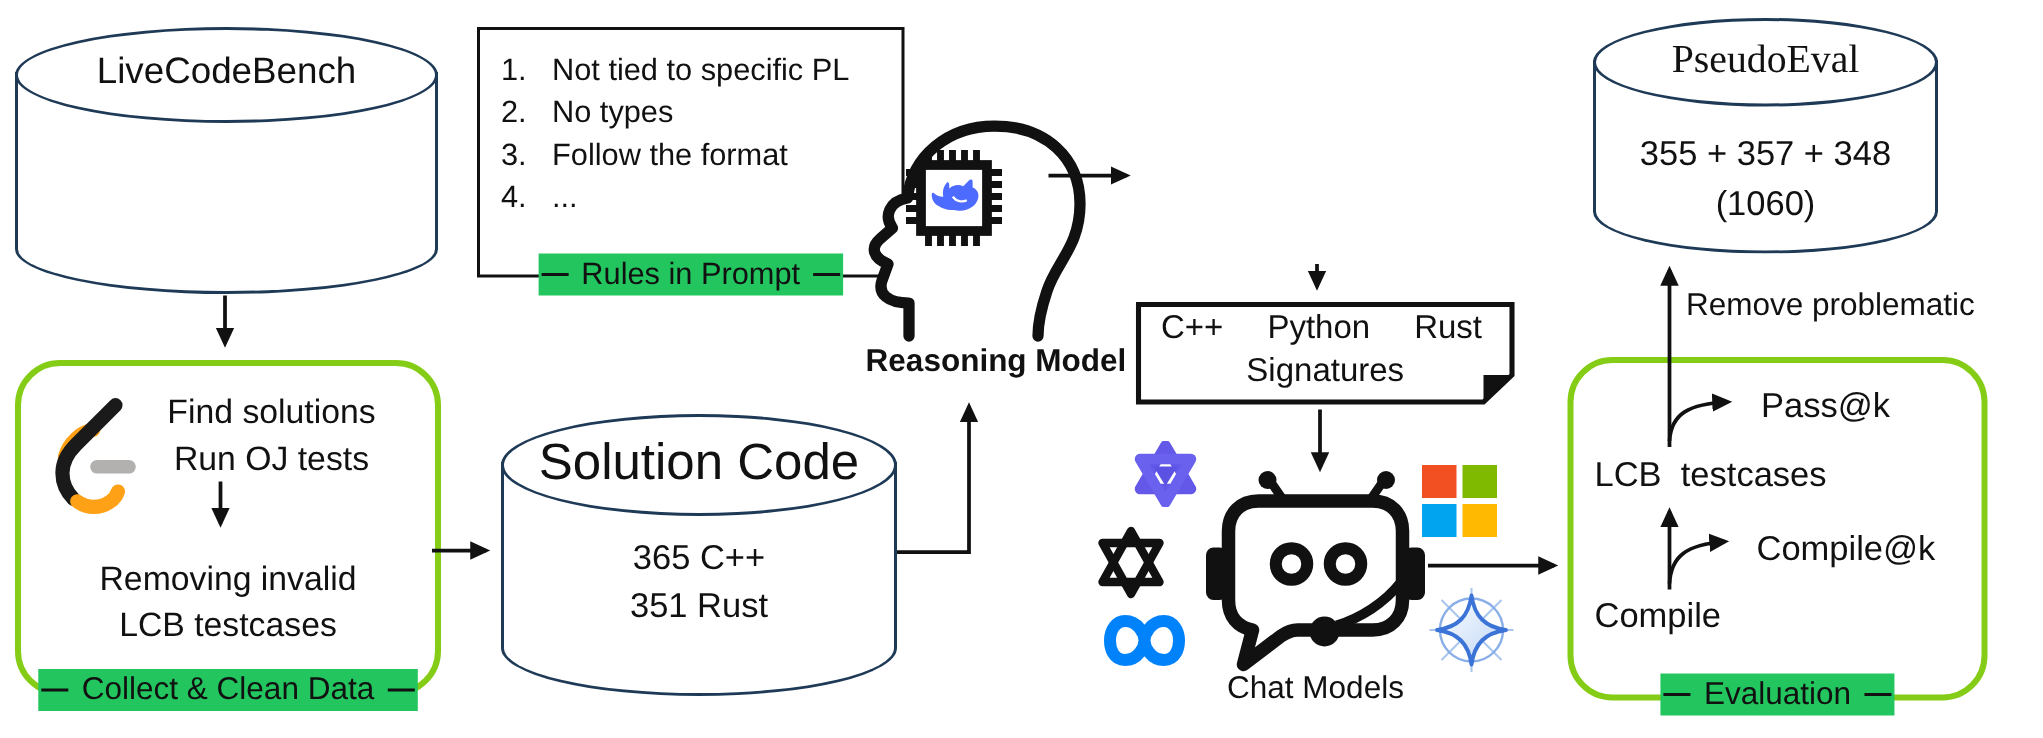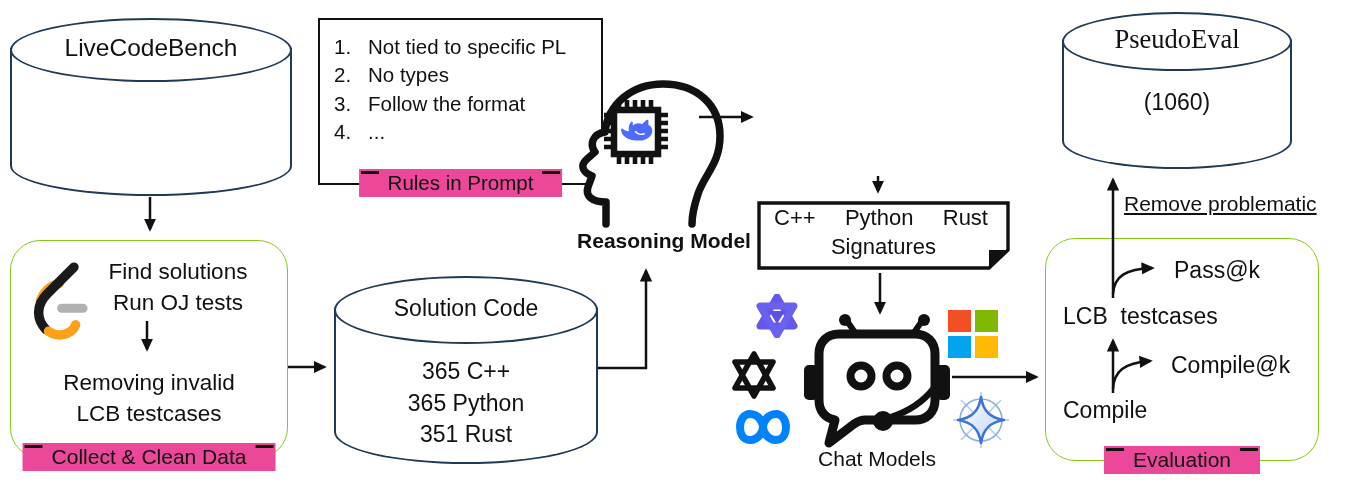--- a/index.html
+++ b/index.html
@@ -21,25 +21,25 @@
     position:absolute;left:0;right:0;top:0;background:#fff;
     border:2.6px solid #1e3a56;border-radius:50%;
   }
   .cyl .cyl-title{
     position:absolute;left:0;right:0;top:0;display:flex;align-items:center;justify-content:center;
     font-size:24.5px;
   }
   .cyl .cyl-lines{position:absolute;left:0;right:0;text-align:center;font-size:22.5px;line-height:30px;}
 
   
-  .roundbox{position:absolute;border:1px solid #84cc16;border-radius:30px;background:#fff;}
+  .roundbox{position:absolute;border:4px solid #84cc16;border-radius:30px;background:#fff;}
   .rulesbox{position:absolute;border:2.6px solid #111;background:#fff;}
   .tag-label{
-    position:absolute;left:50%;transform:translateX(-50%);bottom:-14px;background:#ec4899;
-    display:flex;gap:9px;font-size:21px;white-space:nowrap;padding:2px 2px;
+    position:absolute;left:50%;transform:translateX(-50%);bottom:-14px;background:#22c55e;
+    display:flex;align-items:center;gap:9px;font-size:21px;white-space:nowrap;padding:2px 2px;
   }
   .tag-label::before,.tag-label::after{content:"";display:inline-block;width:18px;height:2.6px;background:#111;}
 
   .rule-row{display:flex;font-size:20.5px;line-height:28.4px;}
   .rule-num{width:34px;flex:0 0 34px;}
 
   .evtext{position:absolute;font-size:23px;}
   .lbl{position:absolute;font-size:21px;}
 </style>
 </head>
@@ -69,24 +69,23 @@
       <div>LCB testcases</div>
     </div>
     <div class="tag-label">
         <span>Collect &amp; Clean Data</span>
       </div>
   </div>
 
   <div class="cyl" style="left:334px;top:276px;width:264px;height:188px;">
     <div class="cyl-body" style="top:32px;border-radius:0 0 50% 50% / 0 0 32px 32px;"></div>
     <div class="cyl-top" style="height:64px;"></div>
-    <div class="cyl-title" style="height:64px;font-size:23px;">Solution Code</div>
+    <div class="cyl-title" style="height:64px;font-size:34px;">Solution Code</div>
     <div class="cyl-lines" style="top:80px;font-size:23px;line-height:31.5px;">
       <div>365 C++</div>
-      <div>365 Python</div>
       <div>351 Rust</div>
     </div>
   </div>
 
   <div class="rulesbox" style="left:318px;top:18px;width:281px;height:163px;">
     <div class="abs" style="left:14px;top:13px;right:4px;">
       <div class="rule-row">
           <span class="rule-num">1.</span>
           <span>Not tied to specific PL</span>
         </div>
@@ -197,25 +196,26 @@
   <div class="evtext" style="left:1174px;top:257px;">Pass@k</div>
   <div class="evtext pre" style="left:1063px;top:303px;">LCB  testcases</div>
   <div class="evtext" style="left:1171px;top:352px;">Compile@k</div>
   <div class="evtext" style="left:1063px;top:397px;text-align:right;">Compile</div>
 
   <div class="cyl" style="left:1062px;top:12px;width:230px;height:157px;">
     <div class="cyl-body" style="top:28px;border-radius:0 0 50% 50% / 0 0 28px 28px;"></div>
     <div class="cyl-top" style="height:55px;"></div>
     <div class="cyl-title" style="height:55px;font-size:26.5px;font-family:'Liberation Serif',serif;text-align:right;">PseudoEval</div>
     <div class="cyl-lines" style="top:74px;font-size:23px;line-height:33px;">
+      <div>355 + 357 + 348</div>
       <div>(1060)</div>
     </div>
   </div>
 
-  <div class="lbl" style="left:1124px;top:192px;text-decoration:underline;">Remove problematic</div>
+  <div class="lbl" style="left:1124px;top:192px;">Remove problematic</div>
 
   <svg class="abs" style="left:0;top:0;pointer-events:none;" width="1362" height="492" viewBox="0 0 1362 492">
     <defs>
       <marker id="ah" markerUnits="userSpaceOnUse" markerWidth="14" markerHeight="14" viewBox="0 0 10 10" refX="7.5" refY="5" orient="auto">
         <path d="M0,0.6 L9.5,5 L0,9.4 Z" fill="#111"></path>
       </marker>
     </defs>
     <g fill="none" stroke="#111" stroke-width="2.5">
       <path d="M150,197 V229" marker-end="url(#ah)"></path>
       <path d="M147,321 V349" marker-end="url(#ah)"></path>

